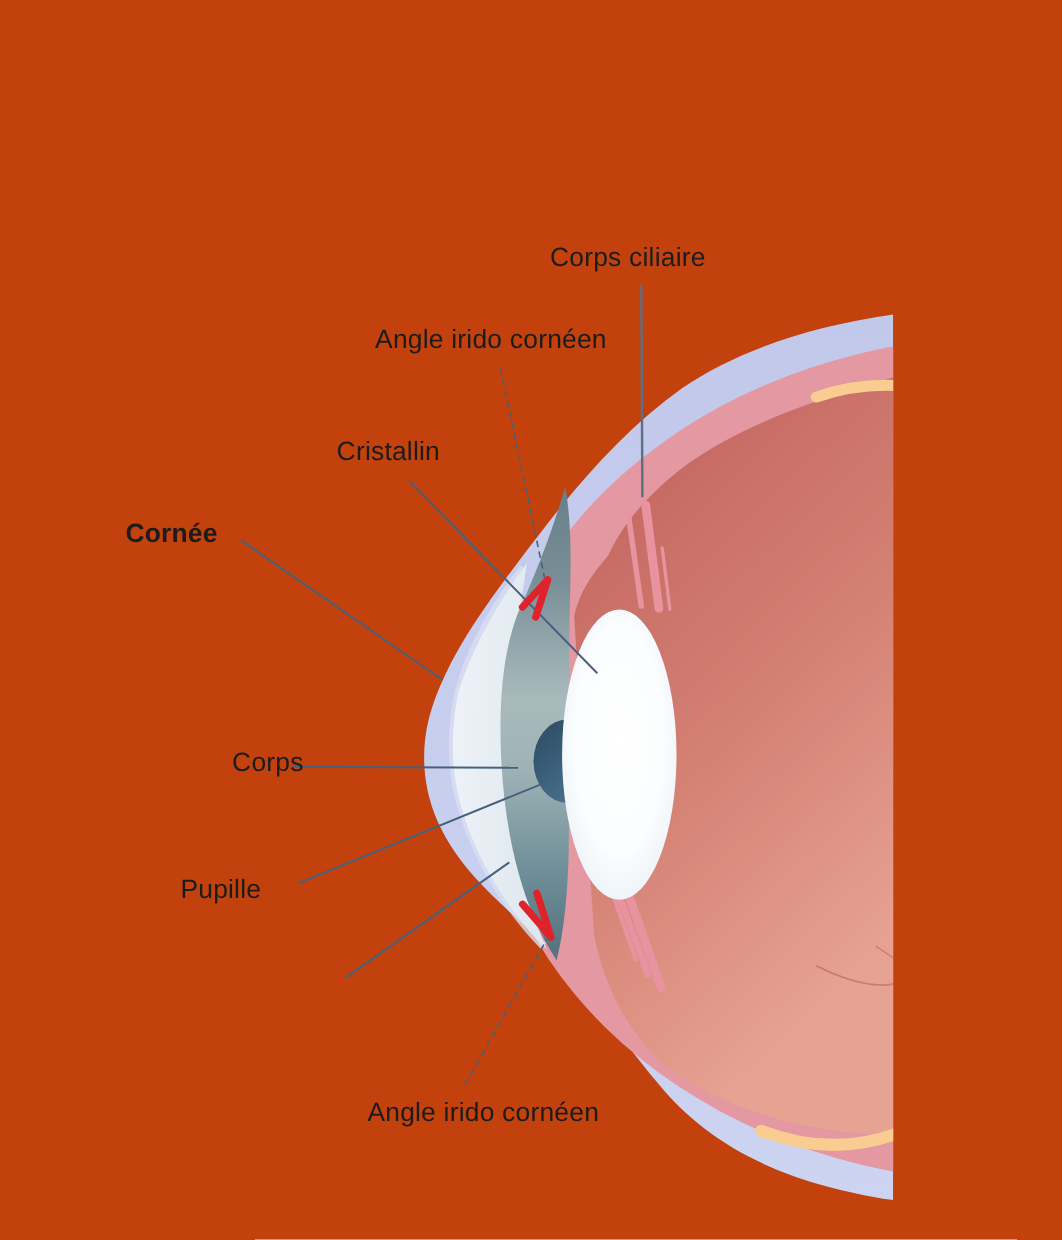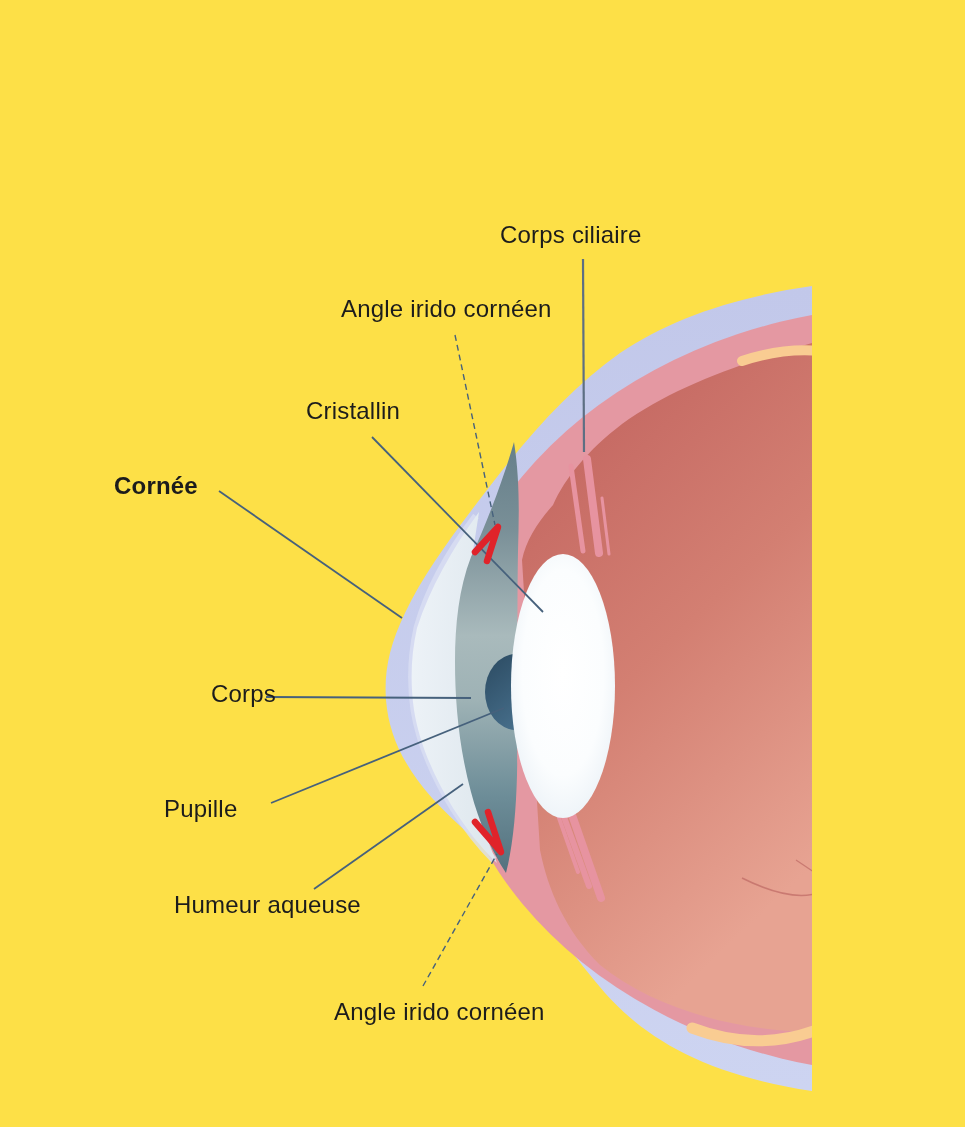--- a/index.html
+++ b/index.html
@@ -1,17 +1,17 @@
 <!DOCTYPE html>
 <html style="--text: #1c1c1c; --leader: #46617c; --leader_strong: #5d6f83; --marker: #e0232a; --sclera_light: #c2c8ea; --sclera_dark: #cdd4f1; --choroid: #e498a2; --vitreous_dark: #bf5f5c; --vitreous_mid: #d37f72; --vitreous_light: #e7a392; --chamber_light: #eef3f8; --chamber_dark: #dfe8ee; --iris_light: #a9babc; --iris_dark: #53717e; --pupil_dark: #2b4a61; --pupil_light: #4a7390; --lens_center: #ffffff; --lens_edge: #dce8f0; --crescent: #f9cc92; --ciliary_fiber: #e793a0;"><head>
 <meta charset="utf-8">
 <style>
   html,body{margin:0;padding:0;background:#ffffff;}
   .canvas{
-    position:relative;width:965px;height:1127px;background:#fde047;overflow:hidden;
+    position:relative;width:965px;height:1127px;background:#c2410c;overflow:hidden;
     font-family:"Liberation Sans",sans-serif;
     text-align:center;
   }
   .eye-svg{position:absolute;left:0;top:0;}
   .lbl{
     position:absolute;font-size:24px;color:var(--text,#1c1c1c);
     white-space:nowrap;line-height:1.05;letter-spacing:0.2px;
   }
   #lbl-corps     {left:500px; top:222px;}
   #lbl-angle-top {left:341px; top:296px;}
@@ -161,15 +161,14 @@
     <polyline class="marker-stroke" stroke-width="6.5" points="475,552 498,527 487,561"></polyline>
     <polyline class="marker-stroke" stroke-width="6.5" points="475,822 501,852 488,812"></polyline>
   </svg>
 
   <div class="lbl" id="lbl-corps">Corps ciliaire</div>
   <div class="lbl" id="lbl-angle-top">Angle irido cornéen</div>
   <div class="lbl" id="lbl-cristallin">Cristallin</div>
   <div class="lbl" id="lbl-cornee">Cornée</div>
   <div class="lbl" id="lbl-iris">Corps</div>
   <div class="lbl" id="lbl-pupille">Pupille</div>
-  <div class="lbl" id="lbl-humeur">Humeur aqueuse</div>
   <div class="lbl" id="lbl-angle-bot">Angle irido cornéen</div>
 </div>
 
 </body></html>

